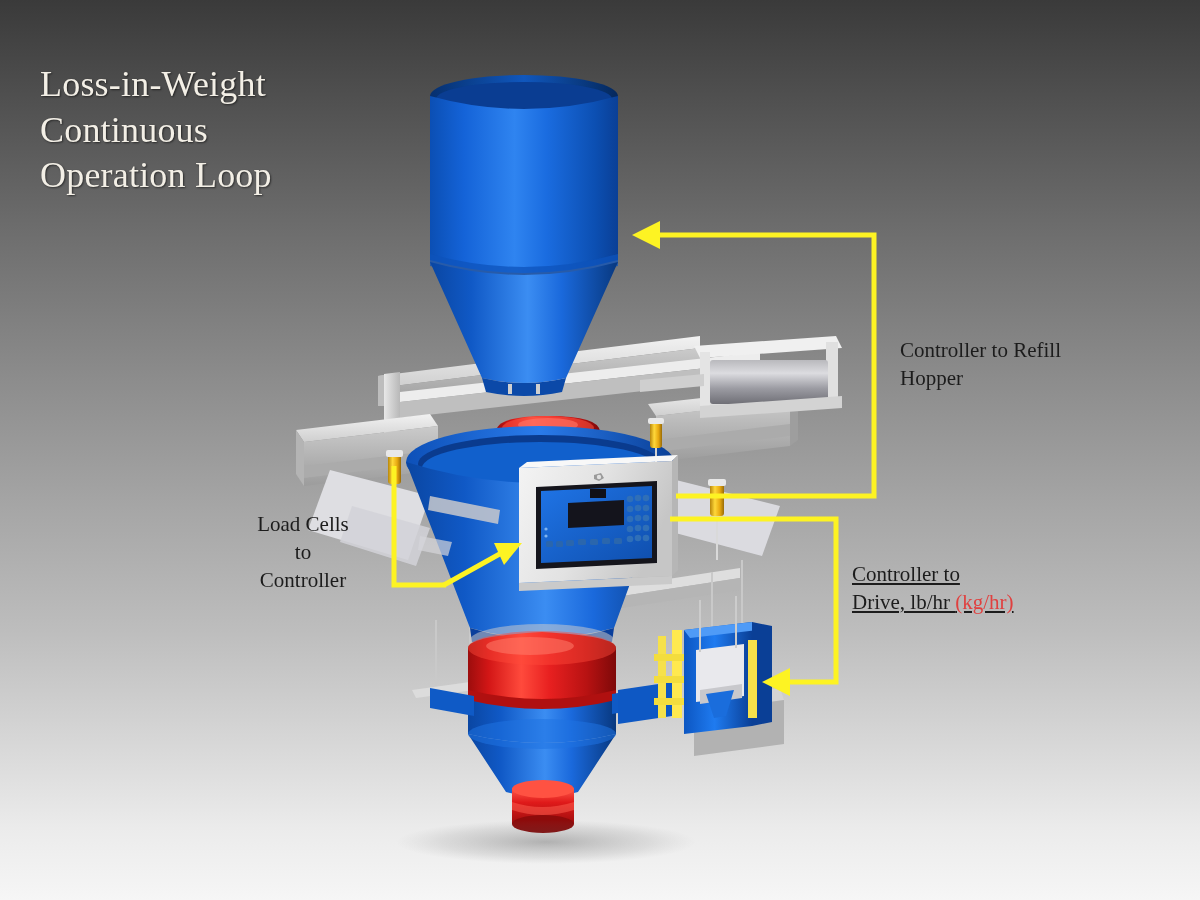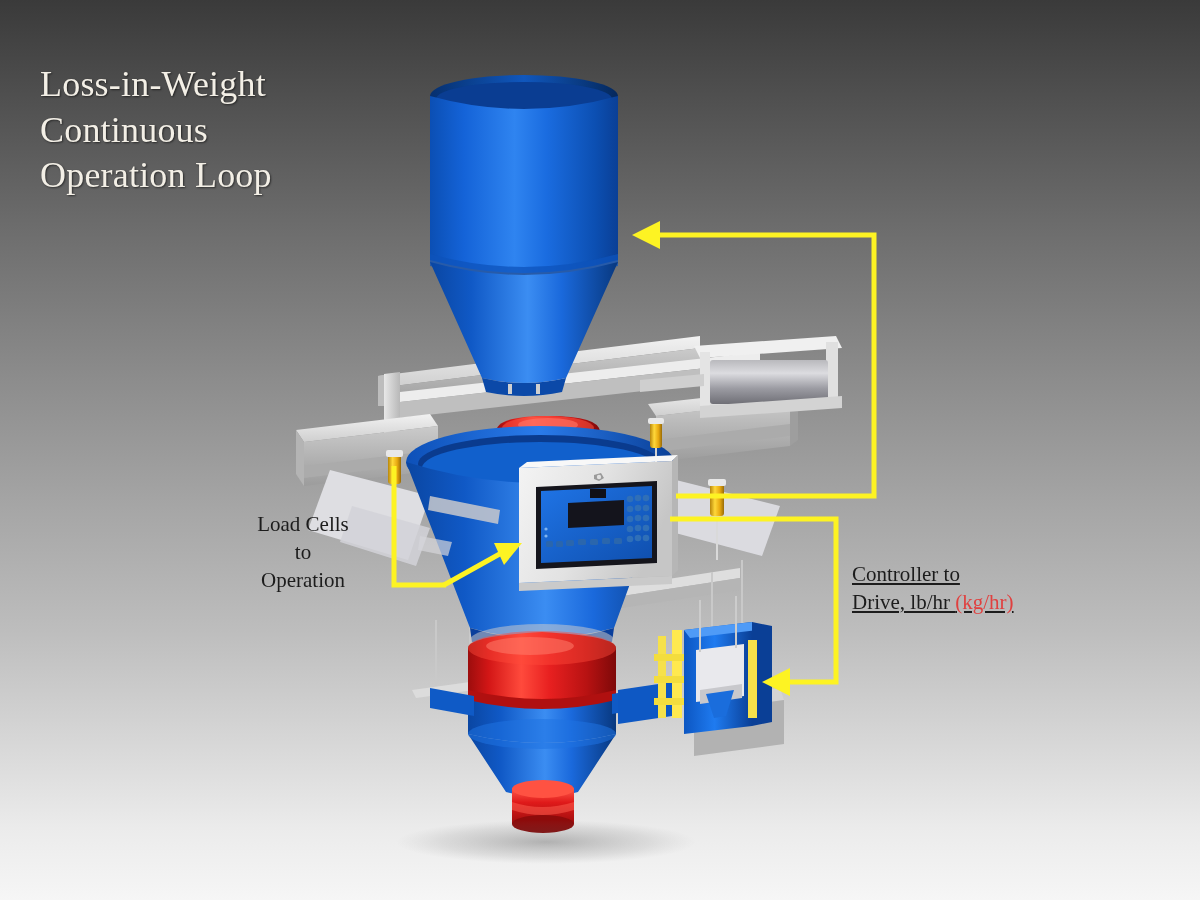--- a/index.html
+++ b/index.html
@@ -372,21 +372,23 @@
     <g>
       <polyline points="670,519 836,519 836,682 786,682" fill="none" stroke="#fdf323" stroke-width="5" stroke-linejoin="miter" stroke-linecap="butt"></polyline>
       <polygon points="762,682 790,668 790,696" fill="#fdf323"></polygon>
     </g>
   </svg>
 
   <div id="title">Loss-in-Weight
 Continuous
 Operation Loop</div>
 
+  <div class="label" id="lbl-refill">Controller to Refill
+Hopper</div>
 
   <div class="label" id="lbl-loadcells">Load Cells
 to
-Operation</div>
+Controller</div>
 
   <div class="label" id="lbl-drive"><span>Controller to
 Drive, lb/hr </span><span class="unit-alt">(kg/hr)</span></div>
 
 </div>
 
 </body></html>

